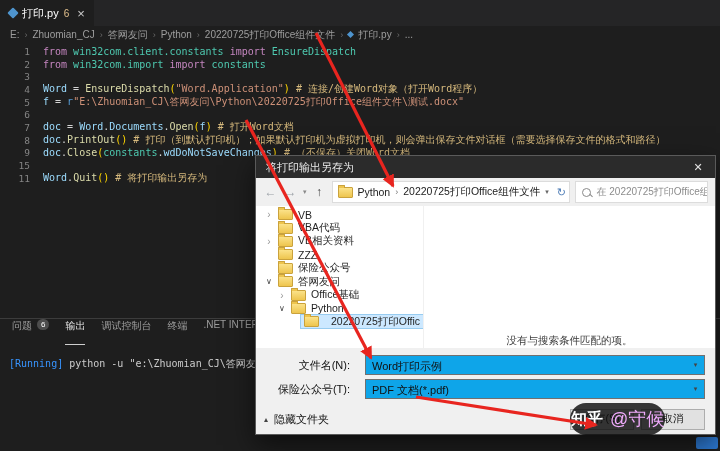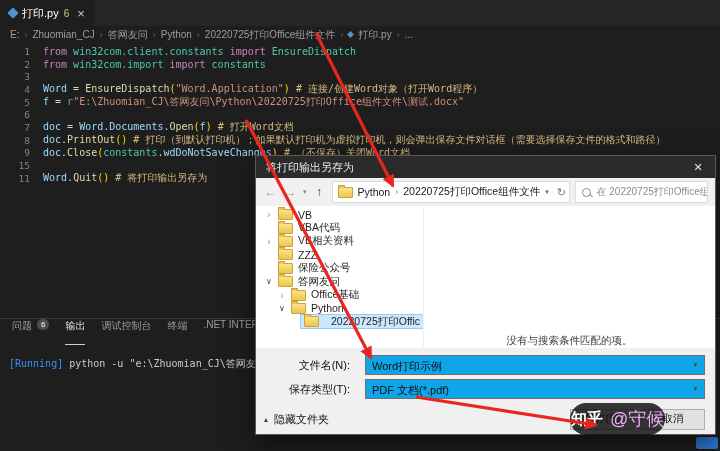--- a/index.html
+++ b/index.html
@@ -287,21 +287,21 @@
 
     <div class="dlg-fields">
       <div class="field-row">
         <span class="field-label">文件名(N):</span>
         <div class="combo">
           <span>Word打印示例</span>
           <span class="combo-arrow">▾</span>
         </div>
       </div>
       <div class="field-row">
-        <span class="field-label">保存类型(T):</span>
+        <span class="field-label">保险公众号(T):</span>
         <div class="combo">
           <span>PDF 文档(*.pdf)</span>
           <span class="combo-arrow">▾</span>
         </div>
       </div>
     </div>
 
     <div class="dlg-footer">
       <span class="hide-folders">
         <span class="caret-up">▴</span>

